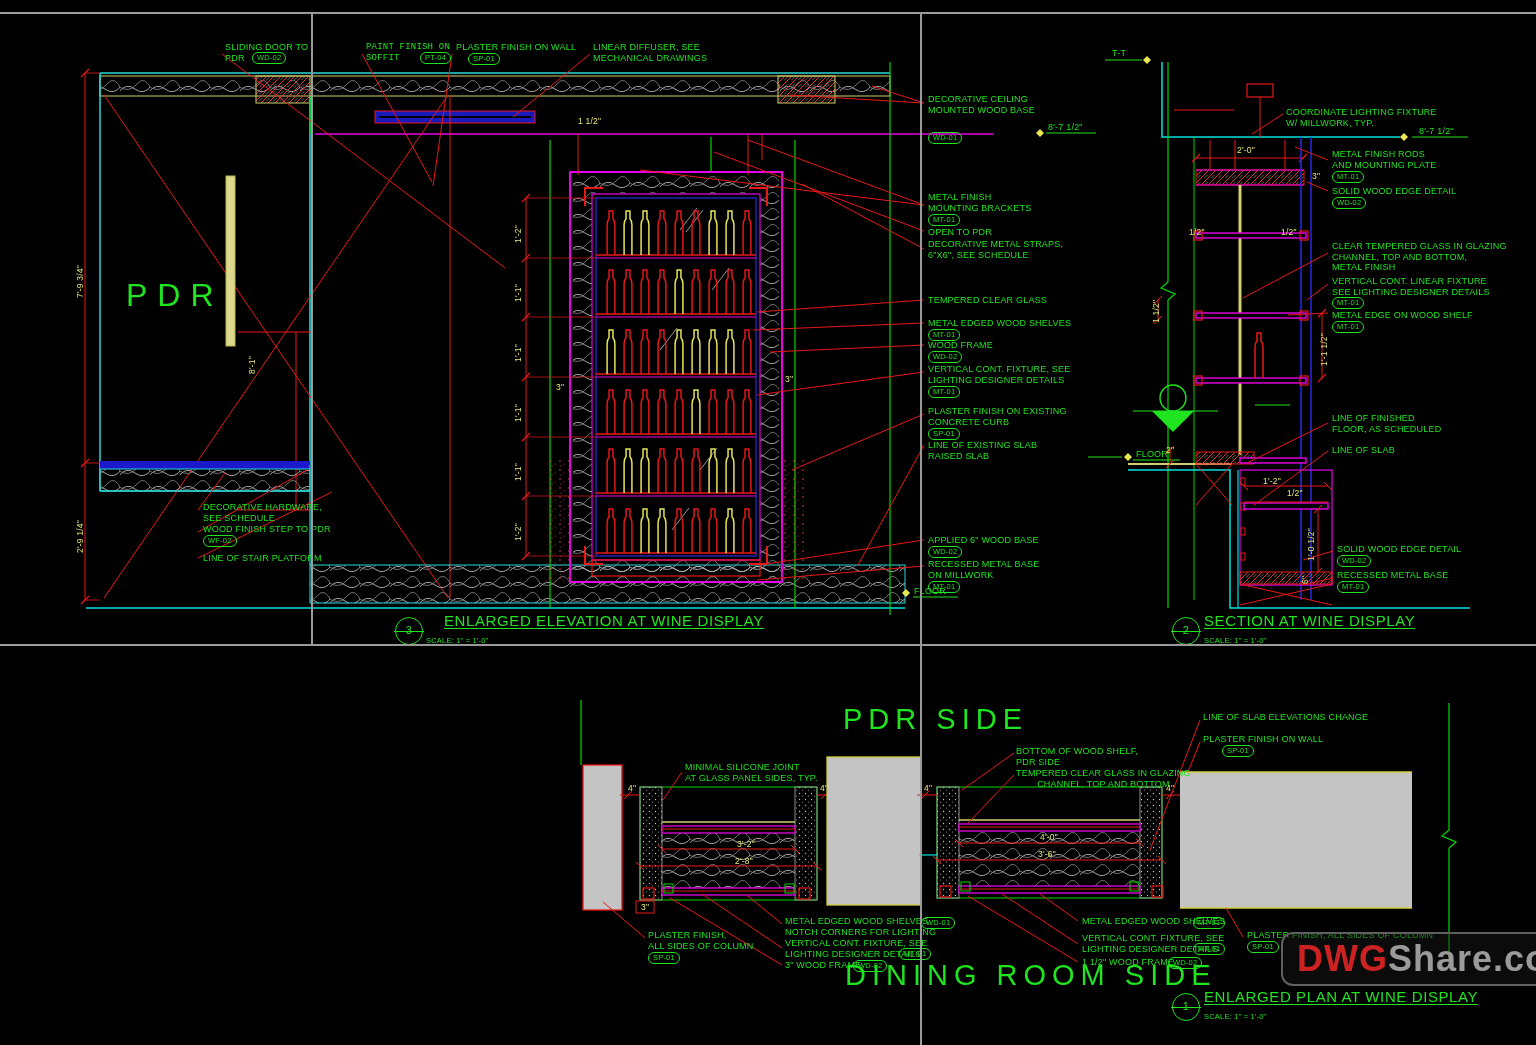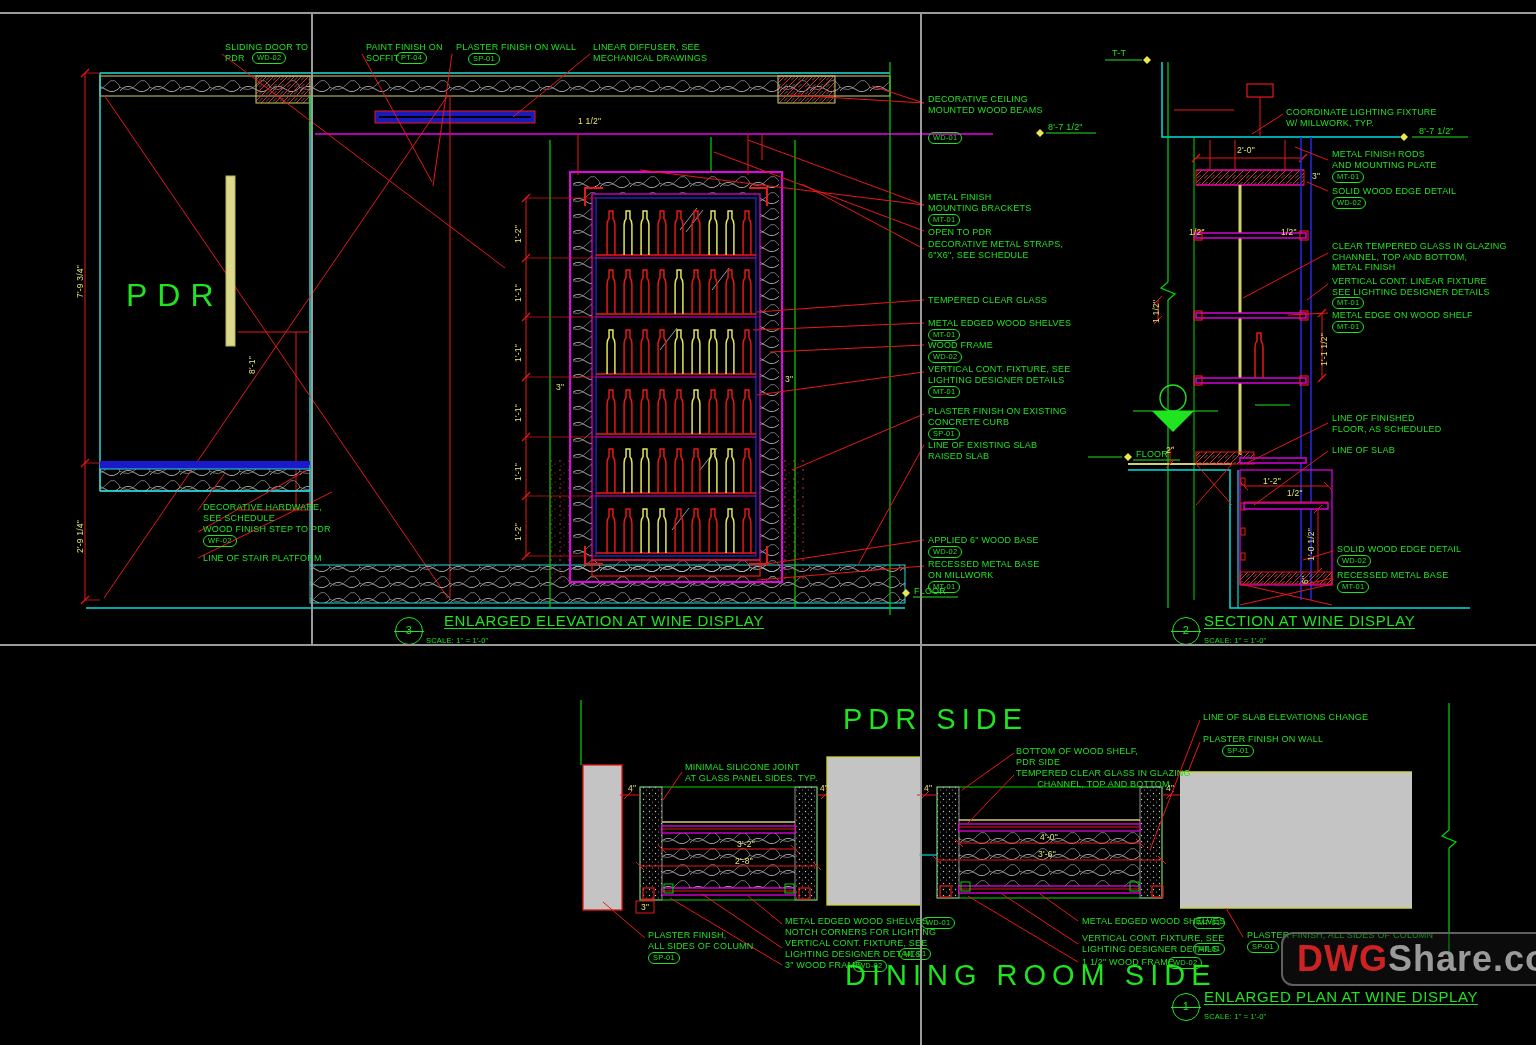--- a/index.html
+++ b/index.html
@@ -358,29 +358,29 @@
   <div class="gline" style="left:0;top:12px;width:1536px;height:2px;"></div>
   <div class="gline" style="left:311px;top:12px;width:2px;height:633px;"></div>
   <div class="gline" style="left:920px;top:12px;width:2px;height:1033px;"></div>
   <div class="gline" style="left:0;top:644px;width:1536px;height:2px;"></div>
 </div>
 
 <div id="labels">
       <div class="lb" style="left: 225px; top: 42px;">SLIDING DOOR TO
 PDR</div>
       <div class="lb tag" style="left: 252px; top: 52px;">WD-02</div>
-      <div class="lb" style="left: 366px; top: 42px;">PAINT FINISH ON
+      <div class="lb" style="left: 366px; top: 42px; font-family: Liberation Mono, monospace;">PAINT FINISH ON
 SOFFIT</div>
-      <div class="lb tag" style="left: 396px; top: 52px;">PT-04</div>
+      <div class="lb tag" style="left: 420px; top: 52px;">PT-04</div>
       <div class="lb" style="left: 456px; top: 42px;">PLASTER FINISH ON WALL</div>
       <div class="lb tag" style="left: 468px; top: 53px;">SP-01</div>
       <div class="lb" style="left: 593px; top: 42px;">LINEAR DIFFUSER, SEE
 MECHANICAL DRAWINGS</div>
       <div class="lb" style="left: 928px; top: 94px;">DECORATIVE CEILING
-MOUNTED WOOD BEAMS</div>
+MOUNTED WOOD BASE</div>
       <div class="lb tag" style="left: 928px; top: 132px;">WD-01</div>
       <div class="lb" style="left: 1048px; top: 122px;">8'-7 1/2"</div>
       <div class="lb" style="left: 928px; top: 192px;">METAL FINISH
 MOUNTING BRACKETS</div>
       <div class="lb tag" style="left: 928px; top: 214px;">MT-01</div>
       <div class="lb" style="left: 928px; top: 227px;">OPEN TO PDR</div>
       <div class="lb" style="left: 928px; top: 239px;">DECORATIVE METAL STRAPS,
 6"X6", SEE SCHEDULE</div>
       <div class="lb" style="left: 928px; top: 295px;">TEMPERED CLEAR GLASS</div>
       <div class="lb" style="left: 928px; top: 318px;">METAL EDGED WOOD SHELVES</div>

